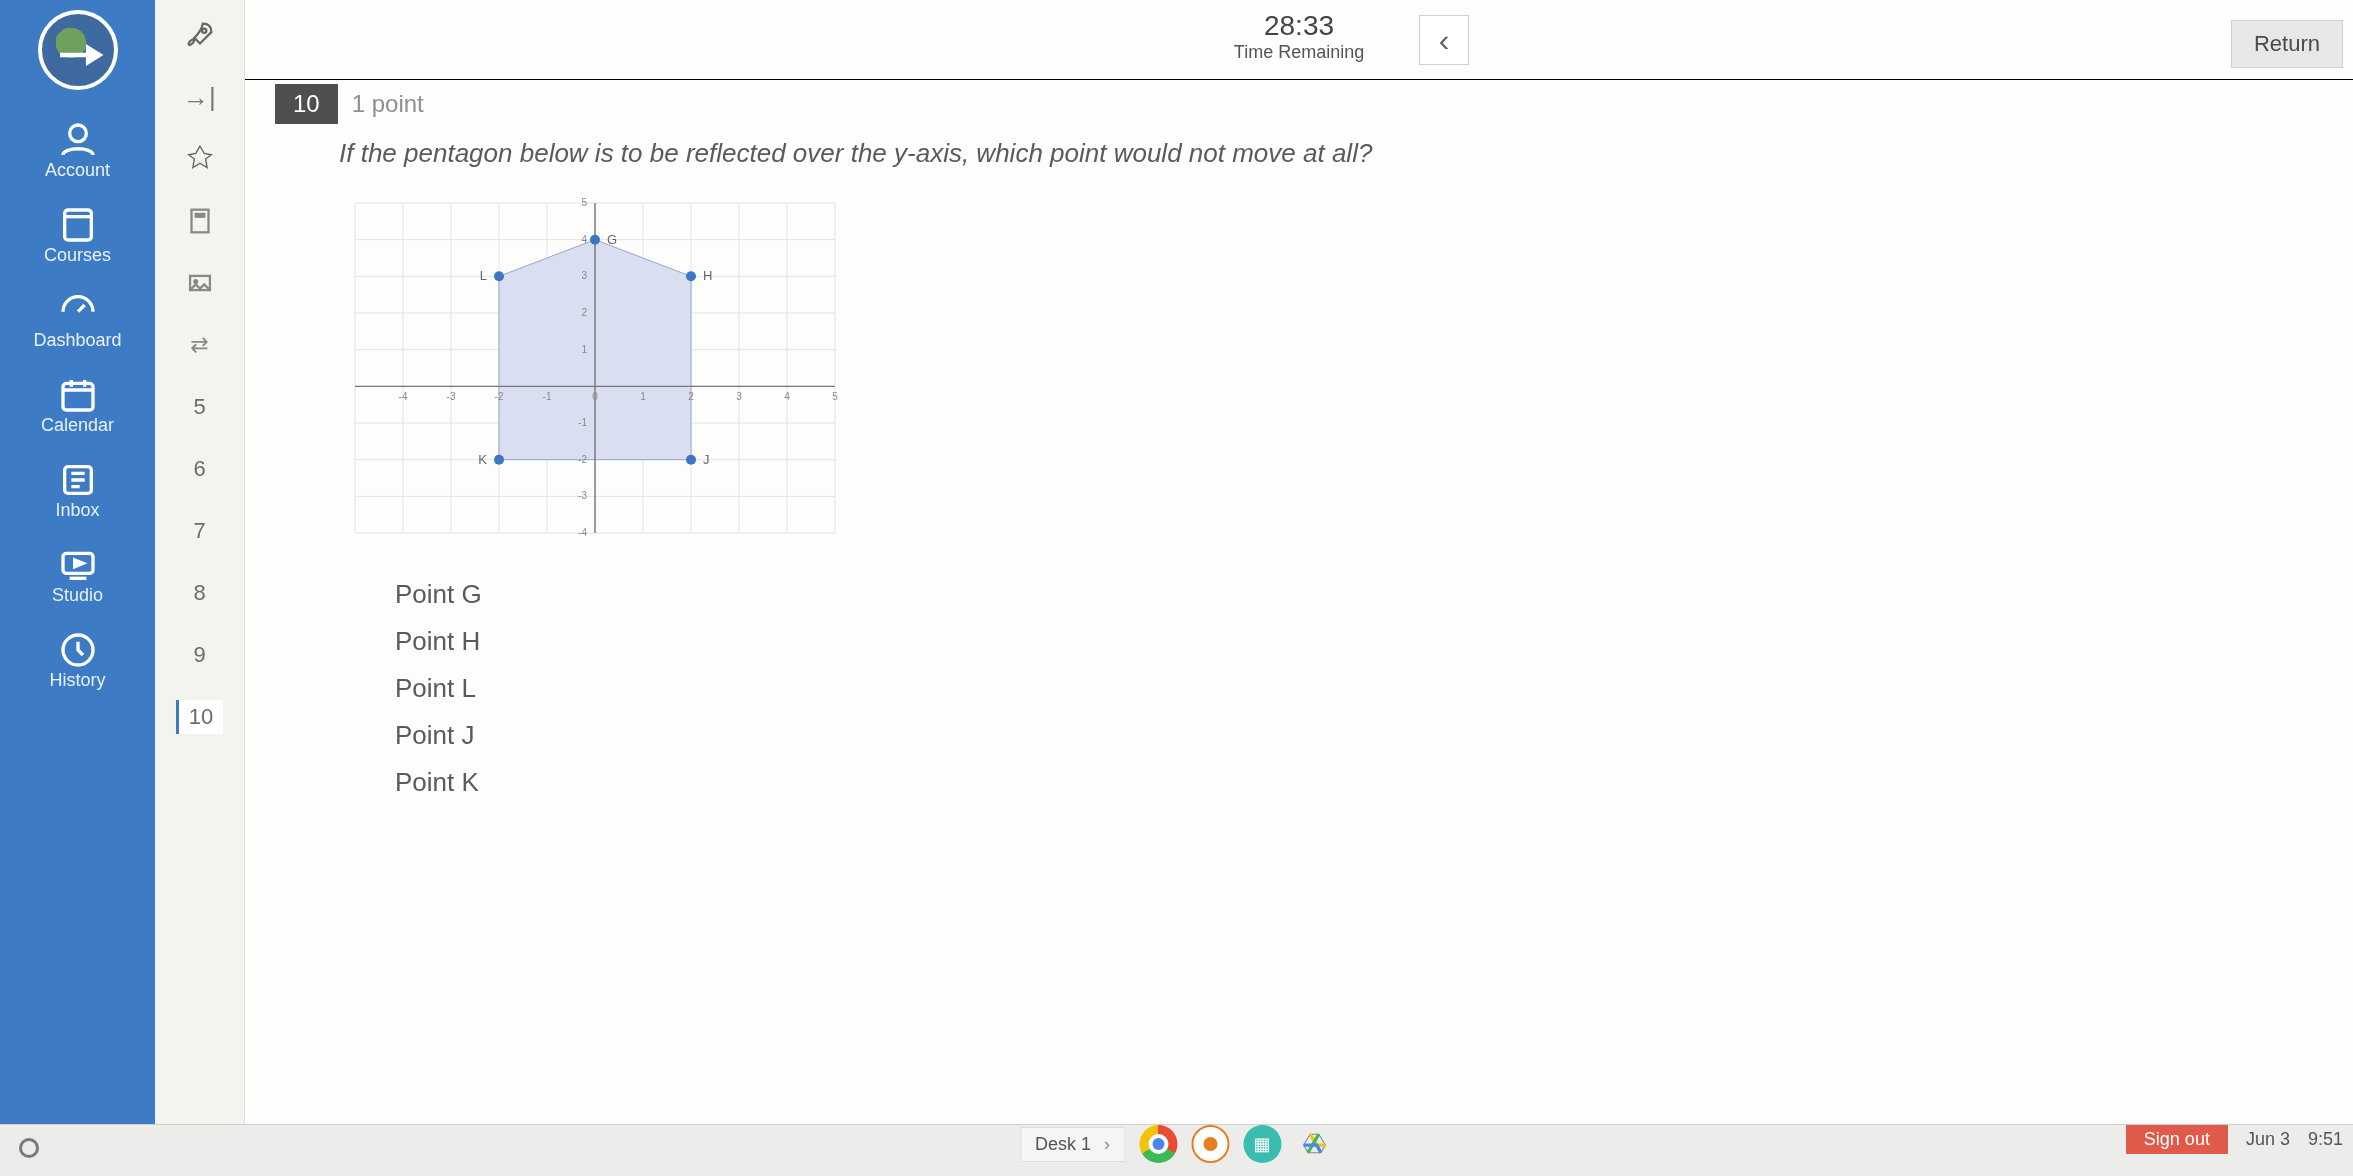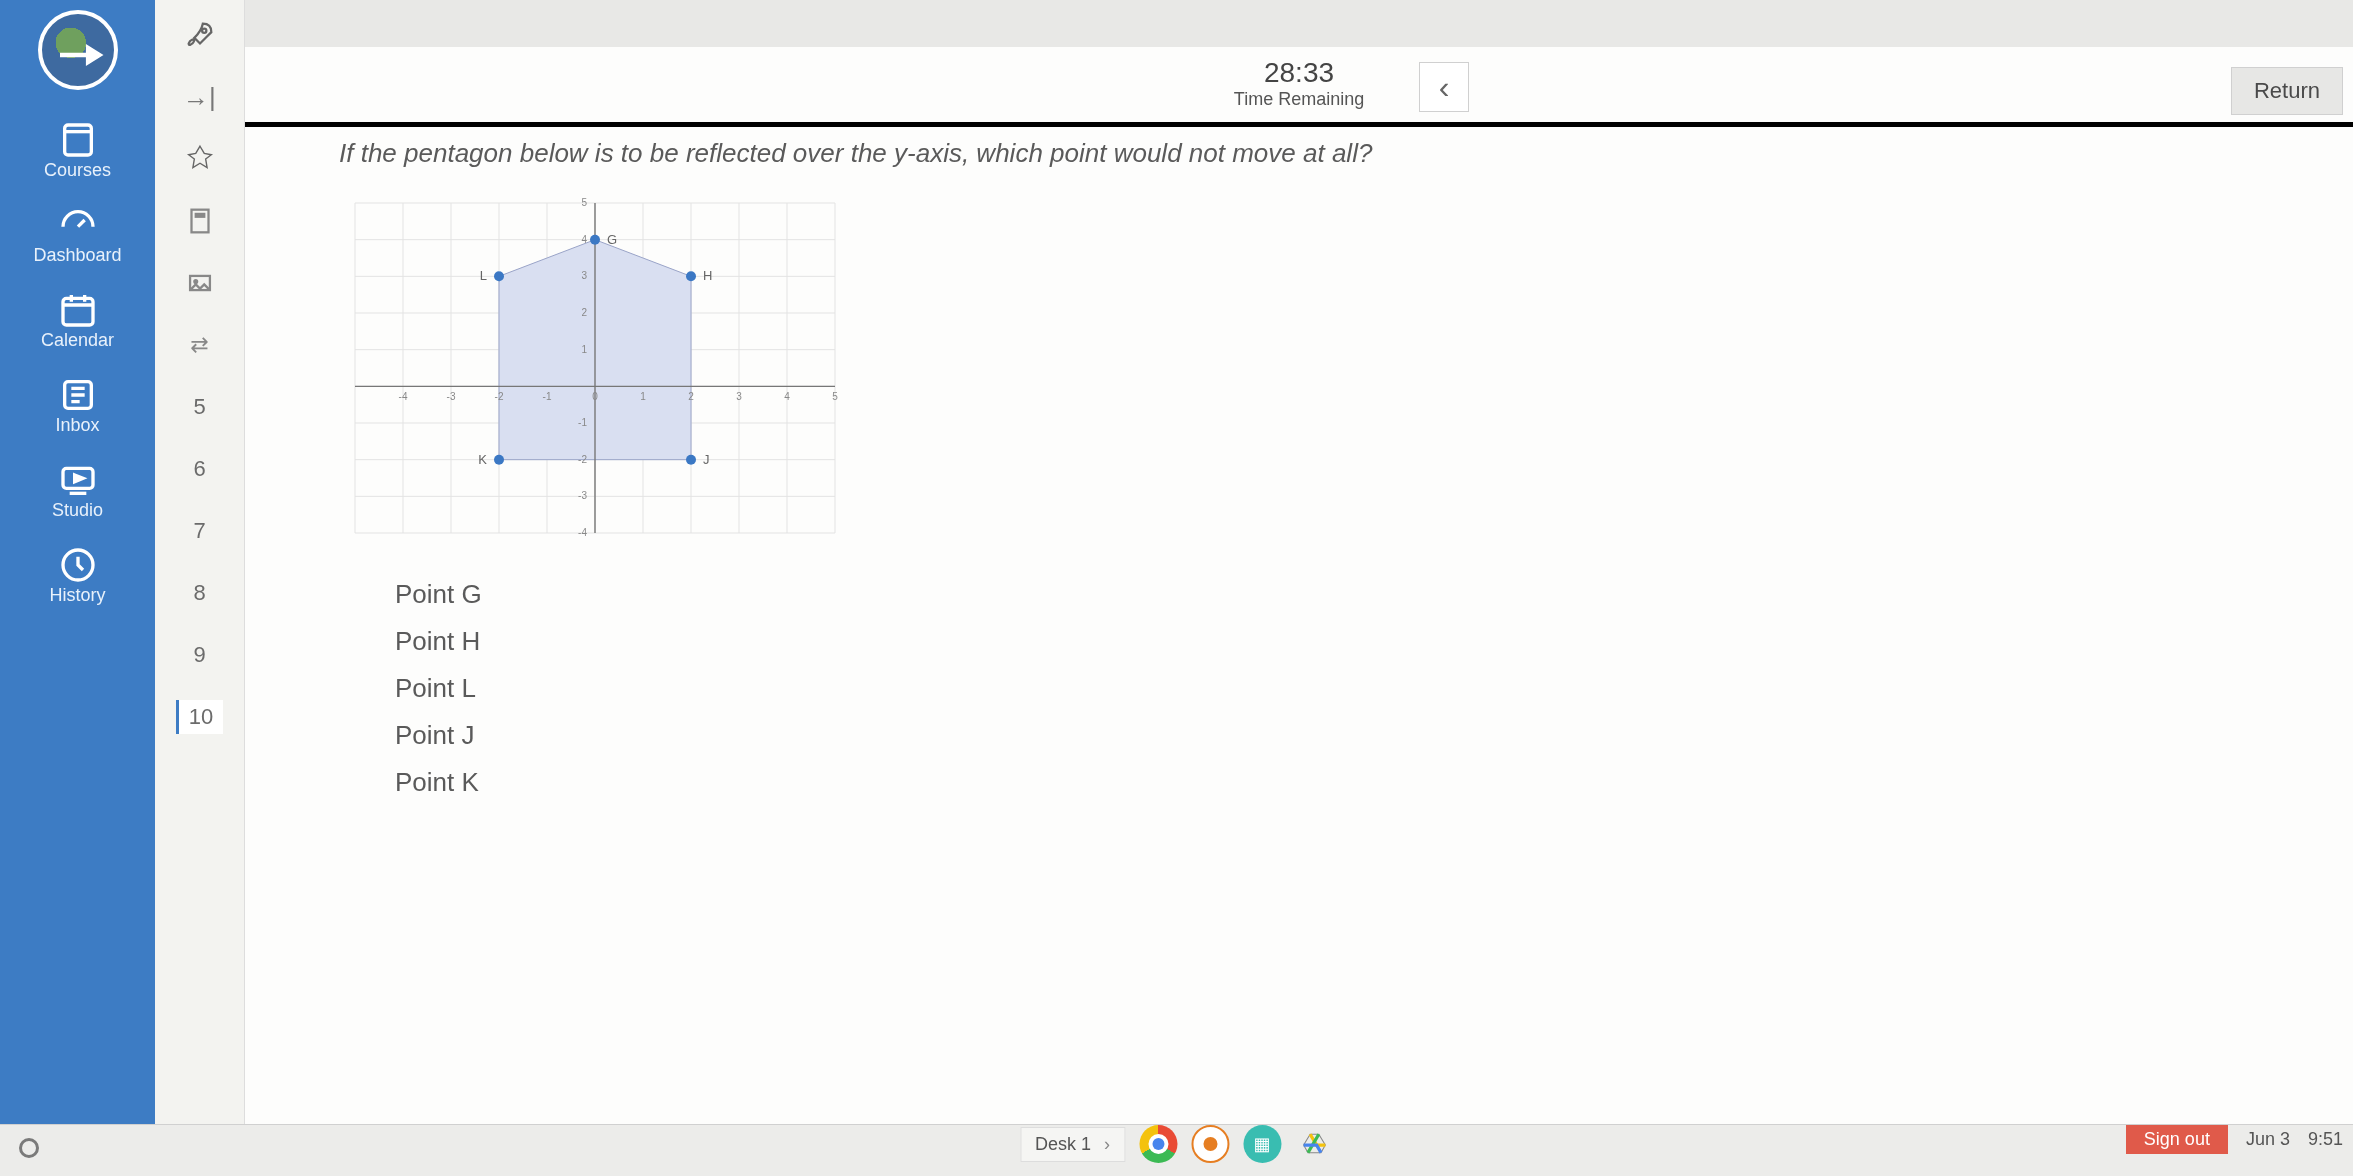--- a/index.html
+++ b/index.html
@@ -14,21 +14,21 @@
 .leftnav .navitem .lbl { font-size:18px; color:#e8f1fb; }
 .leftnav svg { stroke:#fff; fill:none; stroke-width:2; }
 
 
 .toolcol { position:fixed; left:155px; top:0; bottom:0; width:90px; background:#f3f3f0; border-right:1px solid #ddd; display:flex; flex-direction:column; align-items:center; padding-top:18px; gap:28px; z-index:9; color:#5a5a5a; font-size:20px; }
 .toolcol .tic { width:34px; height:34px; display:flex; align-items:center; justify-content:center; cursor:pointer; }
 .toolcol .qnum { font-size:22px; color:#6b6b6b; cursor:pointer; padding:4px 10px; }
 .toolcol .qnum.active { background:#fff; border-left:3px solid #3d7cc4; }
 
 
-.topbar { position:fixed; left:245px; right:0; top:0; height:80px; background:#fdfdfc; display:flex; align-items:center; padding:0 20px; z-index:8; border-bottom:5px solid #000000;margin-top:47px; }
+.topbar { position:fixed; left:245px; right:0; top:0; height:80px; background:#fdfdfc; display:flex; align-items:center; padding:0 20px; z-index:8; border-bottom:1px solid #000000; }
 .topbar .timer { position:absolute; left:50%; top:10px; transform:translateX(-50%); text-align:center; }
 .topbar .timer .t { font-size:28px; color:#444; }
 .topbar .timer .tl { font-size:18px; color:#555; }
 .topbar .backbtn { position:absolute; left:calc(50% + 120px); top:15px; width:50px; height:50px; border:1px solid #d0d0d0; background:#fff; display:flex; align-items:center; justify-content:center; font-size:32px; color:#666; cursor:pointer; }
 .topbar .return { position:absolute; right:10px; top:20px; padding:10px 22px; background:#e7e7e5; border:1px solid #d0d0d0; color:#4a4a4a; font-size:22px; cursor:pointer; }
 
 
 .content { position:fixed; left:245px; right:0; top:80px; bottom:52px; background:#fdfdfc; overflow:auto; padding:0 30px 30px; }
 .qhdr { display:flex; align-items:center; margin:4px 0 14px; }
 .qhdr .badge { background:#4f4f4f; color:#fff; font-size:24px; padding:6px 18px; }
@@ -49,20 +49,29 @@
 .taskbar .right { position:absolute; right:10px; display:flex; align-items:center; gap:18px; }
 .taskbar .signout { background:#e05a4a; color:#fff; padding:4px 18px; font-size:18px; cursor:pointer; }
 .taskbar .date,.taskbar .clock { font-size:18px; color:#555; }
 </style>
 </head>
 <body>
 
 <div class="leftnav">
   <div class="logo"></div>
 
+  <div class="navitem">
+    <div class="ic">
+      <svg viewBox="0 0 24 24">
+          <circle cx="12" cy="8" r="5"></circle>
+          <path d="M3 21c0-5 18-5 18 0"></path>
+        </svg>
+    </div>
+    <div class="lbl">Account</div>
+  </div>
 
   <div class="navitem">
     <div class="ic">
       <svg viewBox="0 0 24 24">
           <rect x="4" y="3" width="16" height="18" rx="2"></rect>
           <path d="M4 7h16"></path>
         </svg>
     </div>
     <div class="lbl">Courses</div>
   </div>

